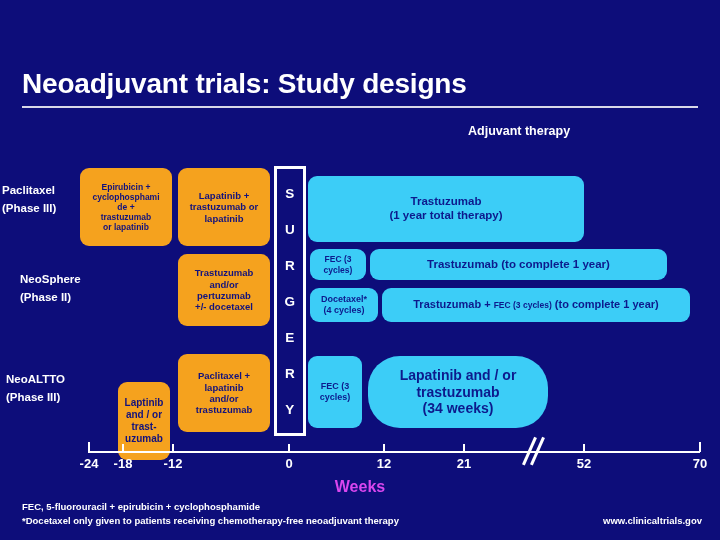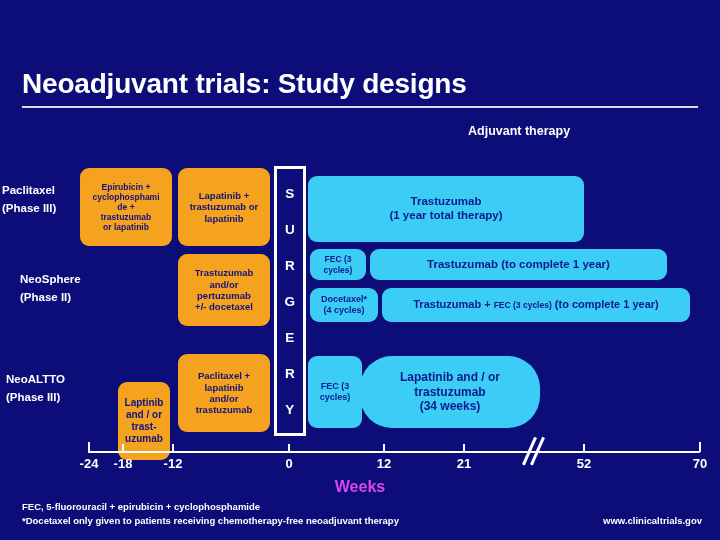--- a/index.html
+++ b/index.html
@@ -293,21 +293,21 @@
     </div>
   </div>
 
   <div class="box cyan" style="left:308px; top:356px; width:54px; height:72px; font-size:9px;">
     <div>
       <span>FEC (3</span><br>
       <span>cycles)</span>
     </div>
   </div>
 
-  <div class="box cyan" style="left:360px; top:356px; width:180px; height:72px; font-size:12px;border-radius:32px;">
+  <div class="box cyan" style="left:368px; top:356px; width:180px; height:72px; font-size:14px;border-radius:32px;">
     <div>
       <span>Lapatinib and / or</span><br>
       <span>trastuzumab</span><br>
       <span>(34 weeks)</span>
     </div>
   </div>
 
   <div class="surgery">
     <span>S</span>
     <span>U</span>

